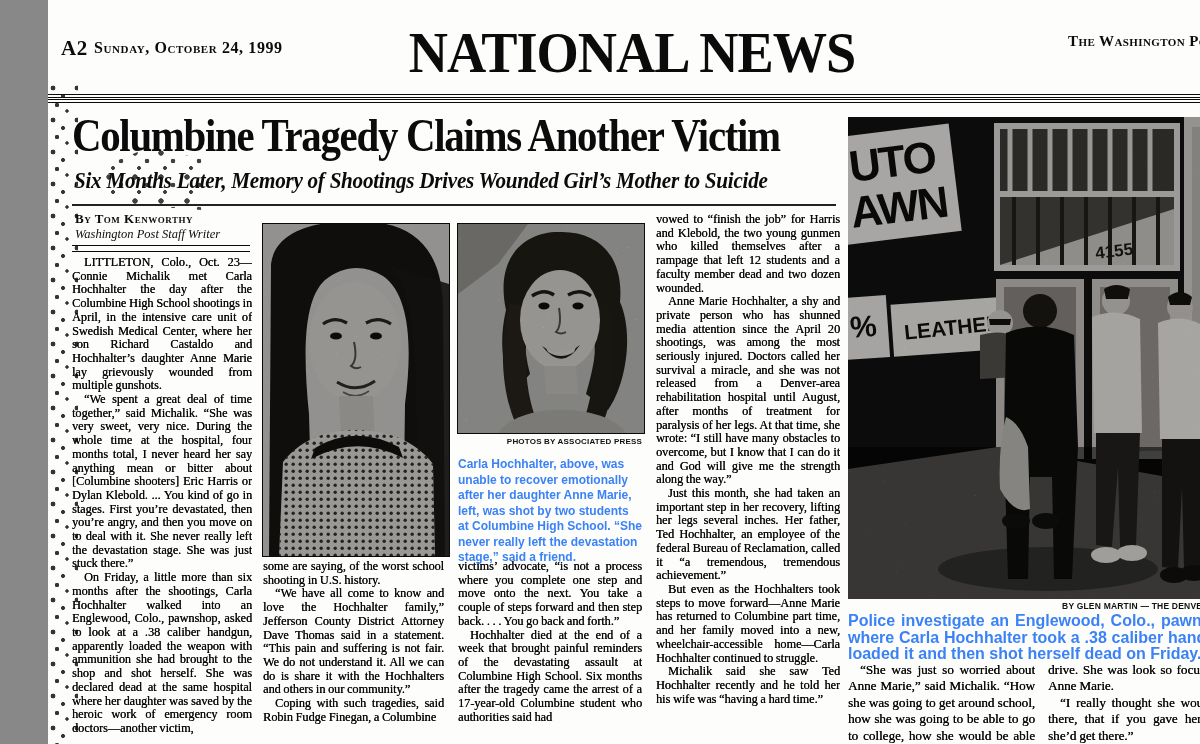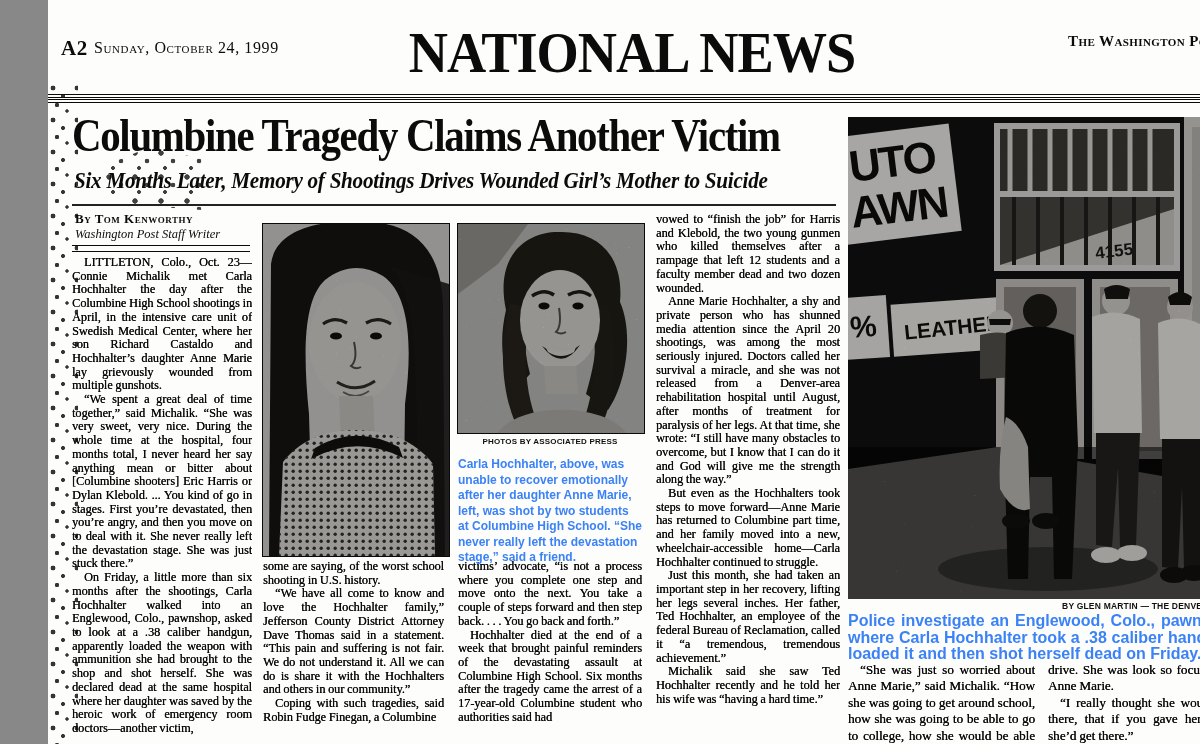--- a/index.html
+++ b/index.html
@@ -1,20 +1,20 @@
 <!DOCTYPE html>
 <html><head>
 <meta charset="utf-8">
 <style>
   html,body{margin:0;padding:0;background:#888;}
   .page{position:relative;width:1200px;height:744px;background:#fdfdfc;overflow:hidden;
         font-family:"Liberation Serif",serif;color:#0b0b0b;margin-left:48px;}
   
   .edition{position:absolute;left:13px;top:36px;font-size:21px;font-weight:bold;letter-spacing:0.5px;}
-  .dateline{position:absolute;left:46px;top:39px;font-size:16px;font-variant:small-caps;font-weight:normal;letter-spacing:0.6px;}
+  .dateline{position:absolute;left:46px;top:39px;font-size:16px;font-variant:small-caps;font-weight:bold;letter-spacing:0.6px;}
   .section-title{position:absolute;left:358px;top:22px;width:466px;text-align:center;
         font-size:56px;font-weight:bold;letter-spacing:-1px;line-height:62px;
         font-family:"Liberation Serif",serif;transform:scaleX(0.97);transform-origin:left;}
   .paper-name{position:absolute;left:1005px;top:33px;width:184px;text-align:center;
         font-size:15px;font-variant:small-caps;font-weight:bold;letter-spacing:0.4px;}
   .top-rule{position:absolute;left:0;top:94px;width:1200px;height:10px;
         background:repeating-linear-gradient(to bottom,#0a0a0a 0 1.2px,transparent 1.2px 2.6px);}
   
   .edge-noise{position:absolute;left:0;top:84px;width:30px;height:660px;opacity:.85;
         background-image:
@@ -51,21 +51,21 @@
   .col2{left:215px;top:560px;width:181px;height:184px;overflow:hidden;}
   .col3{left:410px;top:560px;width:184px;height:184px;overflow:hidden;}
   .col4{left:608px;top:213px;width:184px;height:531px;overflow:hidden;}
   .botA{left:800px;top:662px;width:187px;height:82px;overflow:hidden;font-size:13.2px;line-height:16.4px;}
   .botB{left:1000px;top:662px;width:187px;height:82px;overflow:hidden;font-size:13.2px;line-height:16.4px;}
   
   .photo{position:absolute;display:block;}
   .photo-frame{outline:1.5px solid #0a0a0a;}
   .credit{position:absolute;font-family:"Liberation Sans",sans-serif;font-weight:bold;
         font-size:8px;letter-spacing:0.2px;text-align:right;color:#111;}
-  .credit1{left:410px;top:437px;width:184px;text-align:center;}
+  .credit1{left:410px;top:437px;width:184px;}
   .credit2{left:800px;top:601px;width:387px;font-size:8.5px;}
   .caption{position:absolute;font-family:"Liberation Sans",sans-serif;font-weight:bold;color:#3b82f6;}
   .caption1{left:410px;top:457px;width:184px;font-size:12px;line-height:15.5px;text-align:left;}
   .caption2{left:800px;top:613px;width:392px;font-size:16px;line-height:16.5px;text-align:justify;}
 </style>
 </head>
 <body>
 
 <div class="page">
 
@@ -95,22 +95,22 @@
       <p>“We have all come to know and love the Hochhalter family,” Jefferson County District Attorney Dave Thomas said in a statement. “This pain and suffering is not fair. We do not understand it. All we can do is share it with the Hochhalters and others in our community.”</p>
       <p>Coping with such tragedies, said Robin Fudge Finegan, a Columbine</p>
     </div>
   <div class="bodycol col3 cont">
       <p>victims’ advocate, “is not a process where you complete one step and move onto the next. You take a couple of steps forward and then step back. . . . You go back and forth.”</p>
       <p>Hochhalter died at the end of a week that brought painful reminders of the devastating assault at Columbine High School. Six months after the tragedy came the arrest of a 17-year-old Columbine student who authorities said had</p>
     </div>
   <div class="bodycol col4 cont">
       <p>vowed to “finish the job” for Harris and Klebold, the two young gunmen who killed themselves after a rampage that left 12 students and a faculty member dead and two dozen wounded.</p>
       <p>Anne Marie Hochhalter, a shy and private person who has shunned media attention since the April 20 shootings, was among the most seriously injured. Doctors called her survival a miracle, and she was not released from a Denver-area rehabilitation hospital until August, after months of treatment for paralysis of her legs. At that time, she wrote: “I still have many obstacles to overcome, but I know that I can do it and God will give me the strength along the way.”</p>
+      <p>Just this month, she had taken an important step in her recovery, lifting her legs several inches. Her father, Ted Hochhalter, an employee of the federal Bureau of Reclamation, called it “a tremendous, tremendous achievement.”</p>
       <p>But even as the Hochhalters took steps to move forward—Anne Marie has returned to Columbine part time, and her family moved into a new, wheelchair-accessible home—Carla Hochhalter continued to struggle.</p>
-      <p>Just this month, she had taken an important step in her recovery, lifting her legs several inches. Her father, Ted Hochhalter, an employee of the federal Bureau of Reclamation, called it “a tremendous, tremendous achievement.”</p>
       <p>Michalik said she saw Ted Hochhalter recently and he told her his wife was “having a hard time.”</p>
     </div>
   <div class="bodycol botA">
       <p>“She was just so worried about Anne Marie,” said Michalik. “How she was going to get around school, how she was going to be able to go to college, how she would be able to</p>
     </div>
   <div class="bodycol botB cont">
       <p>drive. She was look so focused on Anne Marie.</p>
       <p>“I really thought she would get there, that if you gave her time, she’d get there.”</p>
     </div>
 

